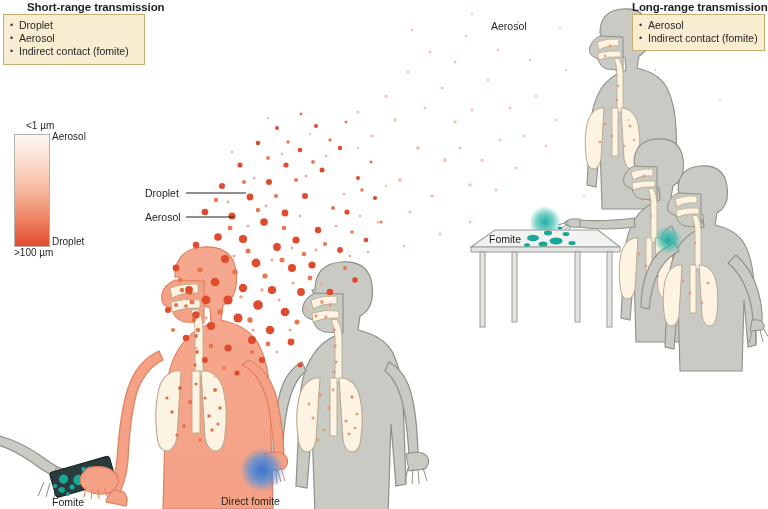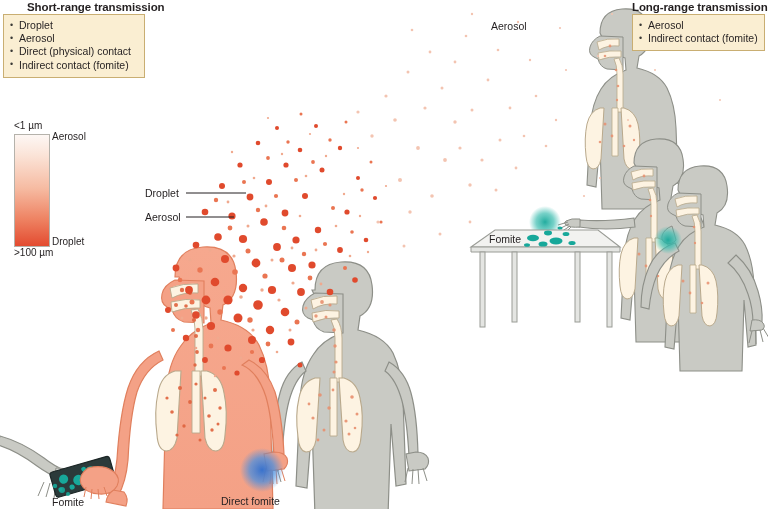--- a/index.html
+++ b/index.html
@@ -22,21 +22,21 @@
   .legend-box li{font-size:10.5px;line-height:13.2px;color:#231f20;white-space:nowrap;
                  padding-left:9px;position:relative;}
   .legend-box li::before{content:"\2022";position:absolute;left:0;top:-0.5px;
                          color:#3b3a36;font-size:9px;}
 
   #scale-wrap{position:absolute;left:6px;top:120px;width:104px;height:140px;}
   #scale-bar{position:absolute;left:8px;top:14px;width:36px;height:113px;
              border:1px solid #b5b2ab;box-sizing:border-box;
              background:linear-gradient(to bottom,#fdf7f4 0%,#fbe4d8 18%,#f6bba2 48%,#ee8262 76%,#e34b30 100%);}
   .scale-lab{position:absolute;font-size:10px;color:#231f20;white-space:nowrap;}
-  #scale-top-size{left:8px;top:0px;}
+  #scale-top-size{left:20px;top:0px;}
   #scale-top-name{left:46px;top:11px;}
   #scale-bot-name{left:46px;top:116px;}
   #scale-bot-size{left:8px;top:127px;}
 
   .callout{position:absolute;font-size:10.5px;color:#231f20;white-space:nowrap;}
   #lab-droplet{left:145px;top:187px;}
   #lab-aerosol{left:145px;top:211px;}
   #lab-aerosol-far{left:491px;top:20px;}
   #lab-fomite-left{left:52px;top:496px;}
   #lab-direct{left:221px;top:495px;}
@@ -524,21 +524,20 @@
       <path d="M186 217 L234 217"></path>
     </g>
   </svg>
 
   <div class="panel-title" id="title-short">Short-range transmission</div>
 
   <div class="legend-box" id="legend-short">
     <ul>
       <li>Droplet</li>
       <li>Aerosol</li>
-      <li>Direct (physical) contact</li>
       <li>Indirect contact (fomite)</li>
     </ul>
   </div>
 
   <div class="panel-title" id="title-long">Long-range transmission</div>
 
   <div class="legend-box" id="legend-long">
     <ul>
       <li>Aerosol</li>
       <li>Indirect contact (fomite)</li>

